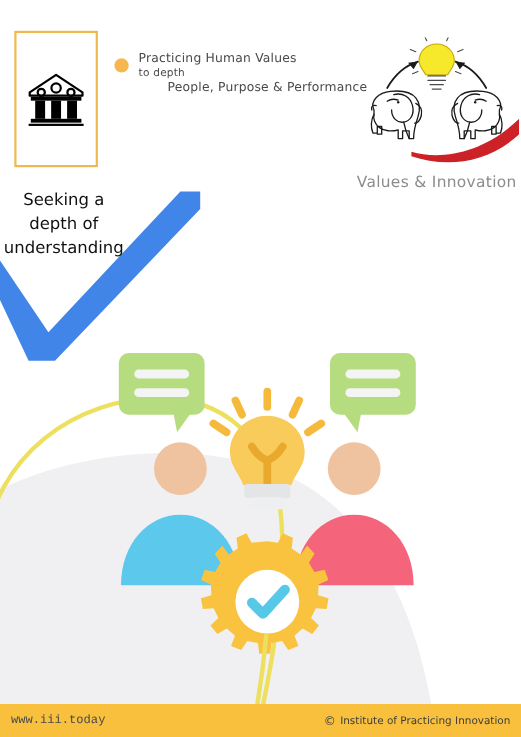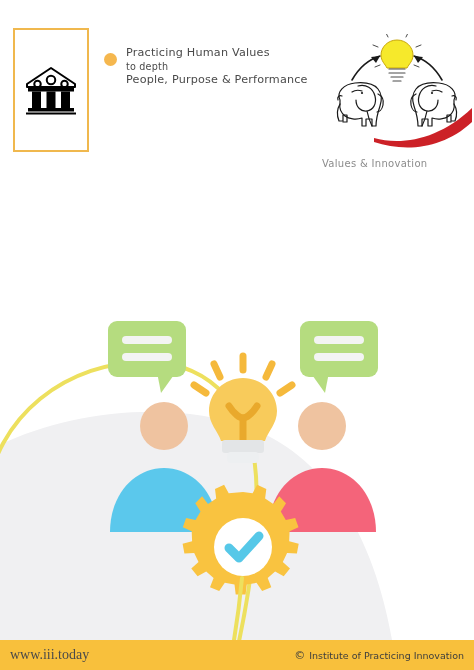--- a/index.html
+++ b/index.html
@@ -73,35 +73,37 @@
   }
   #tagline-line2 {
     font-size: 9.6px;
     line-height: 13px;
     white-space: nowrap;
   }
   #tagline-line3 {
     font-size: 11.2px;
     line-height: 14px;
     white-space: nowrap;
+    text-align: right;
   }
 
   #brandmark {
     position: absolute;
     left: 322px;
     top: 18px;
     width: 150px;
     height: 142px;
   }
   #brandmark-caption {
     position: absolute;
     left: 322px;
     top: 142px;
     width: 150px;
-    font-size: 10px;
+    text-align: center;
+    font-size: 14px;
     color: #8c8c8c;
     font-family: "DejaVu Sans", sans-serif;
     letter-spacing: 0.3px;
   }
 
   
   #headline-zone {
     position: absolute;
     left: 0;
     top: 160px;
@@ -139,23 +141,23 @@
     width: 474px;
     height: 30px;
     background: #F8C03C;
     display: flex;
     align-items: center;
     justify-content: space-between;
     box-sizing: border-box;
     padding: 0 10px;
   }
   #footer-left {
-    font-size: 14px;
+    font-size: 11px;
     color: #4a4a4a;
-    font-family: Liberation Serif, serif;
+    font-family: Liberation Mono, monospace;
   }
   #footer-right {
     font-size: 9.5px;
     color: #3d3d3d;
     font-family: "DejaVu Sans", sans-serif;
     display: flex;
     align-items: center;
     gap: 4px;
   }
   #copyright-glyph {
@@ -243,20 +245,30 @@
           <path d="M94 13 L99 11"></path>
         <path d="M58 31 L53 33"></path>
           <path d="M92 31 L97 33"></path>
       </g>
 
       <path d="M52 104 C80 112 118 105 150 74 L150 88 C120 116 82 118 52 108 Z" fill="#CC2127"></path>
     </svg>
     <div id="brandmark-caption">Values &amp; Innovation</div>
   </div>
 
+  <div id="headline-zone">
+    <svg width="474" height="170" viewBox="0 0 474 170" style="position:absolute;left:0;top:0;">
+      <path d="M-6 68 L44 142 L164 14 L182 14 L182 30 L50 168 L26 168 L-6 100 Z" fill="#4285E8"></path>
+    </svg>
+    <div id="headline">
+      <div>Seeking a</div>
+      <div>depth of</div>
+      <div>understanding</div>
+    </div>
+  </div>
 
   <svg id="illustration" viewBox="0 0 474 340">
 
     <path d="M-10 150 C60 112 170 98 250 128 C320 154 372 226 392 340 L-10 340 Z" fill="#F0F0F2"></path>
 
     <path d="M-14 200 C-6 116 68 60 150 62 C214 64 252 112 256 176 C259 230 250 290 238 346" fill="none" stroke="#EDE05E" stroke-width="4" stroke-linecap="round"></path>
 
     <g>
       <rect x="108" y="21" width="78" height="56" rx="9" fill="#B5DC7F"></rect>
       <path d="M157 72 L176 72 L161 93 Z" fill="#B5DC7F"></path>

